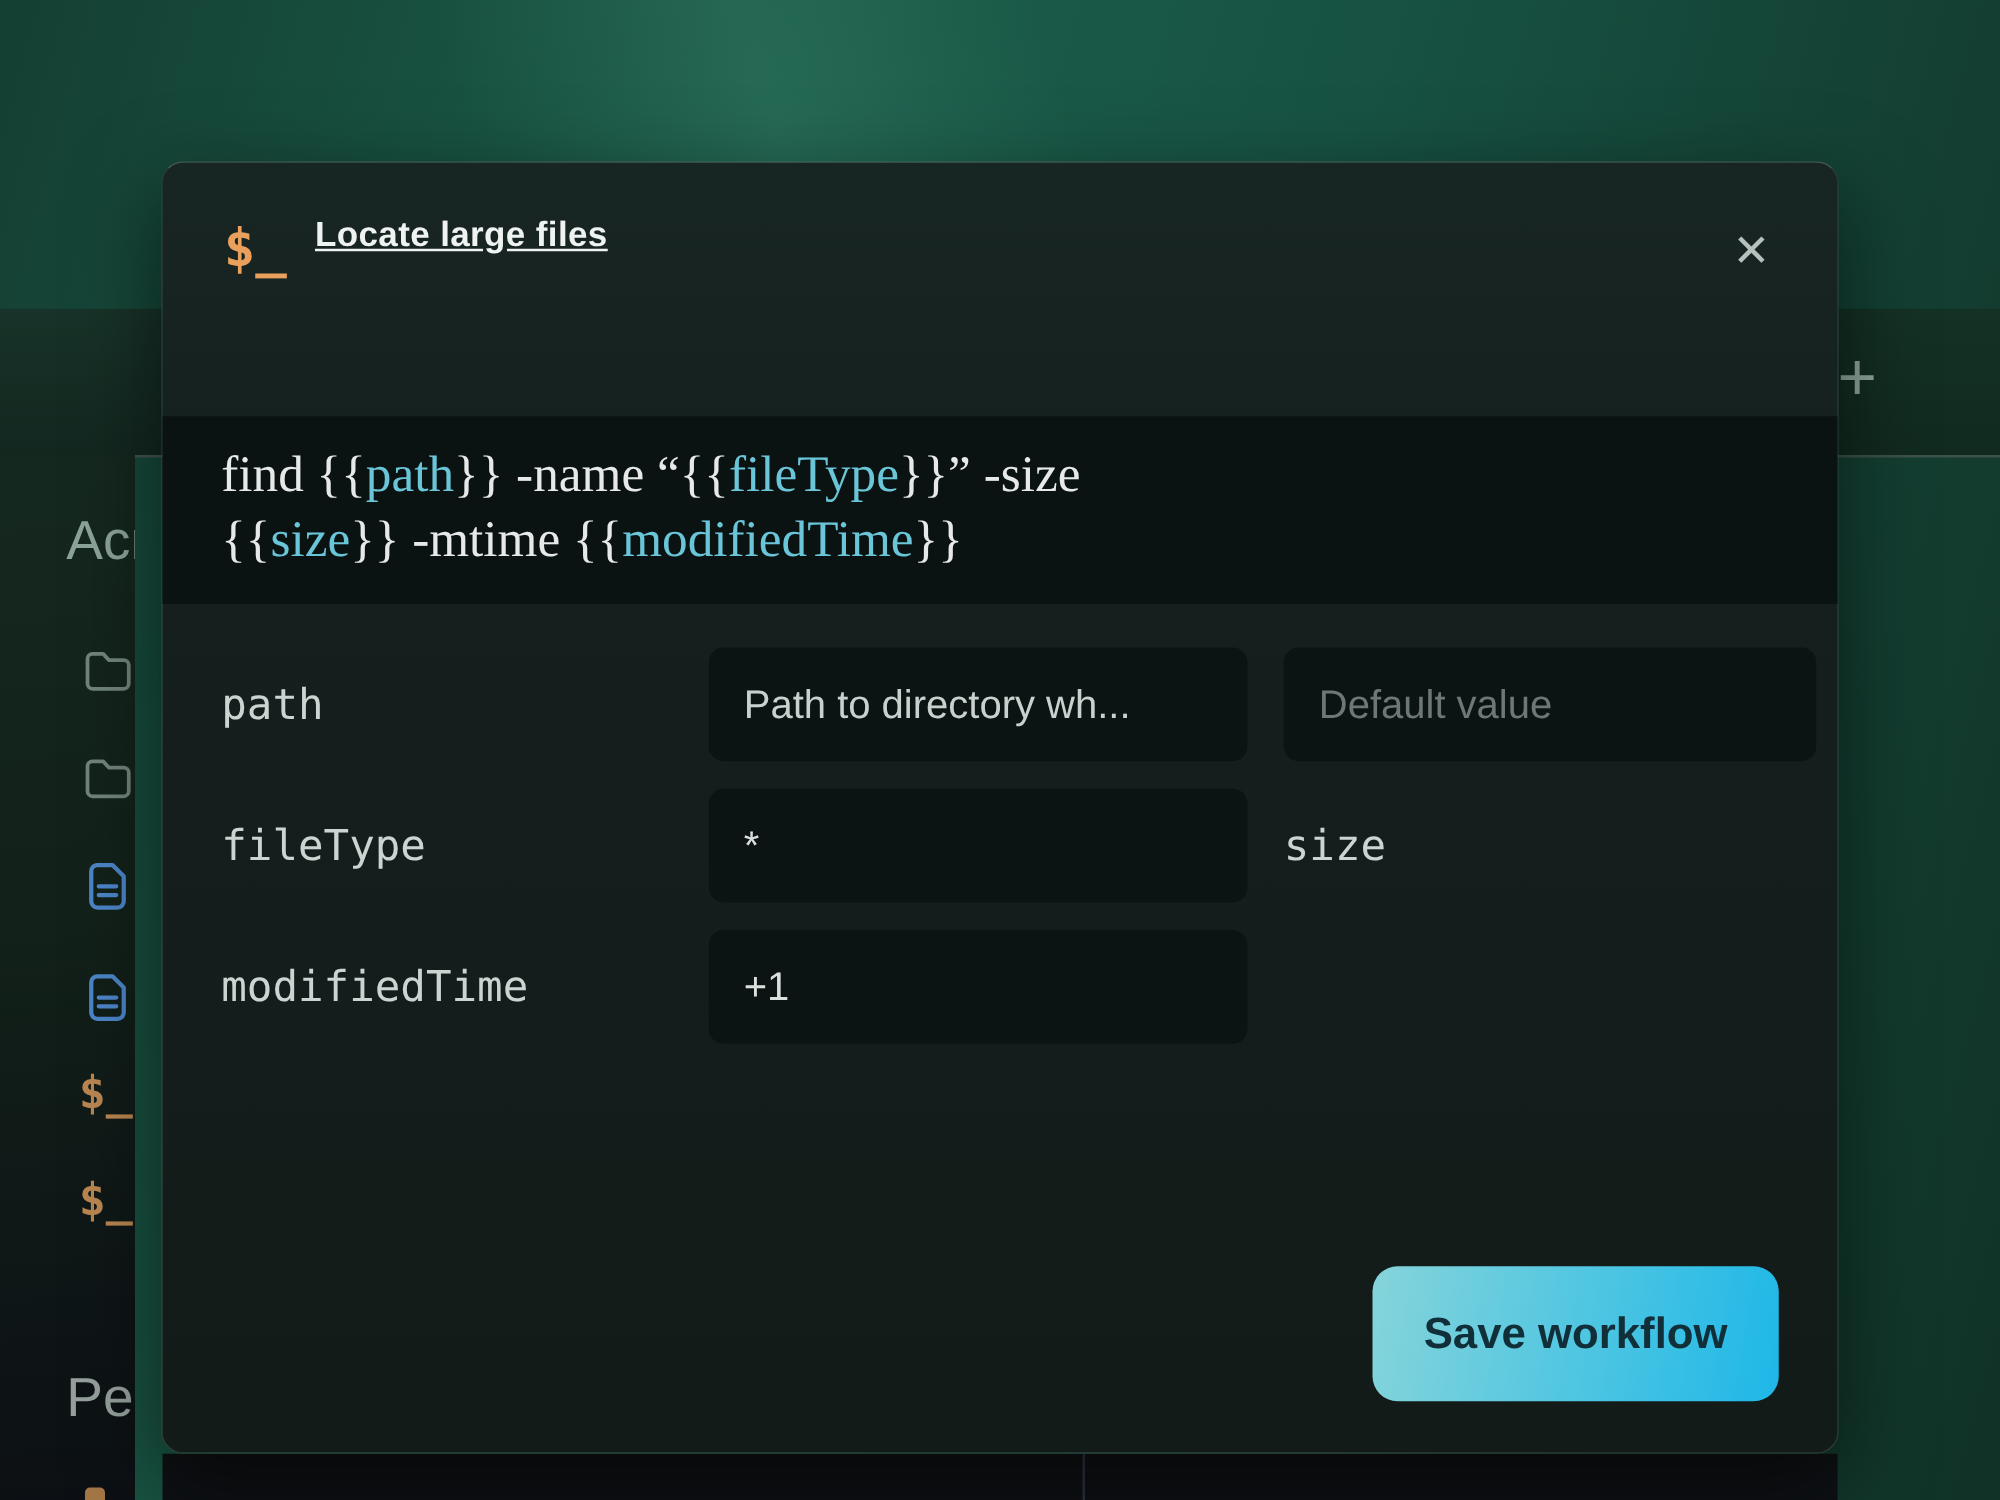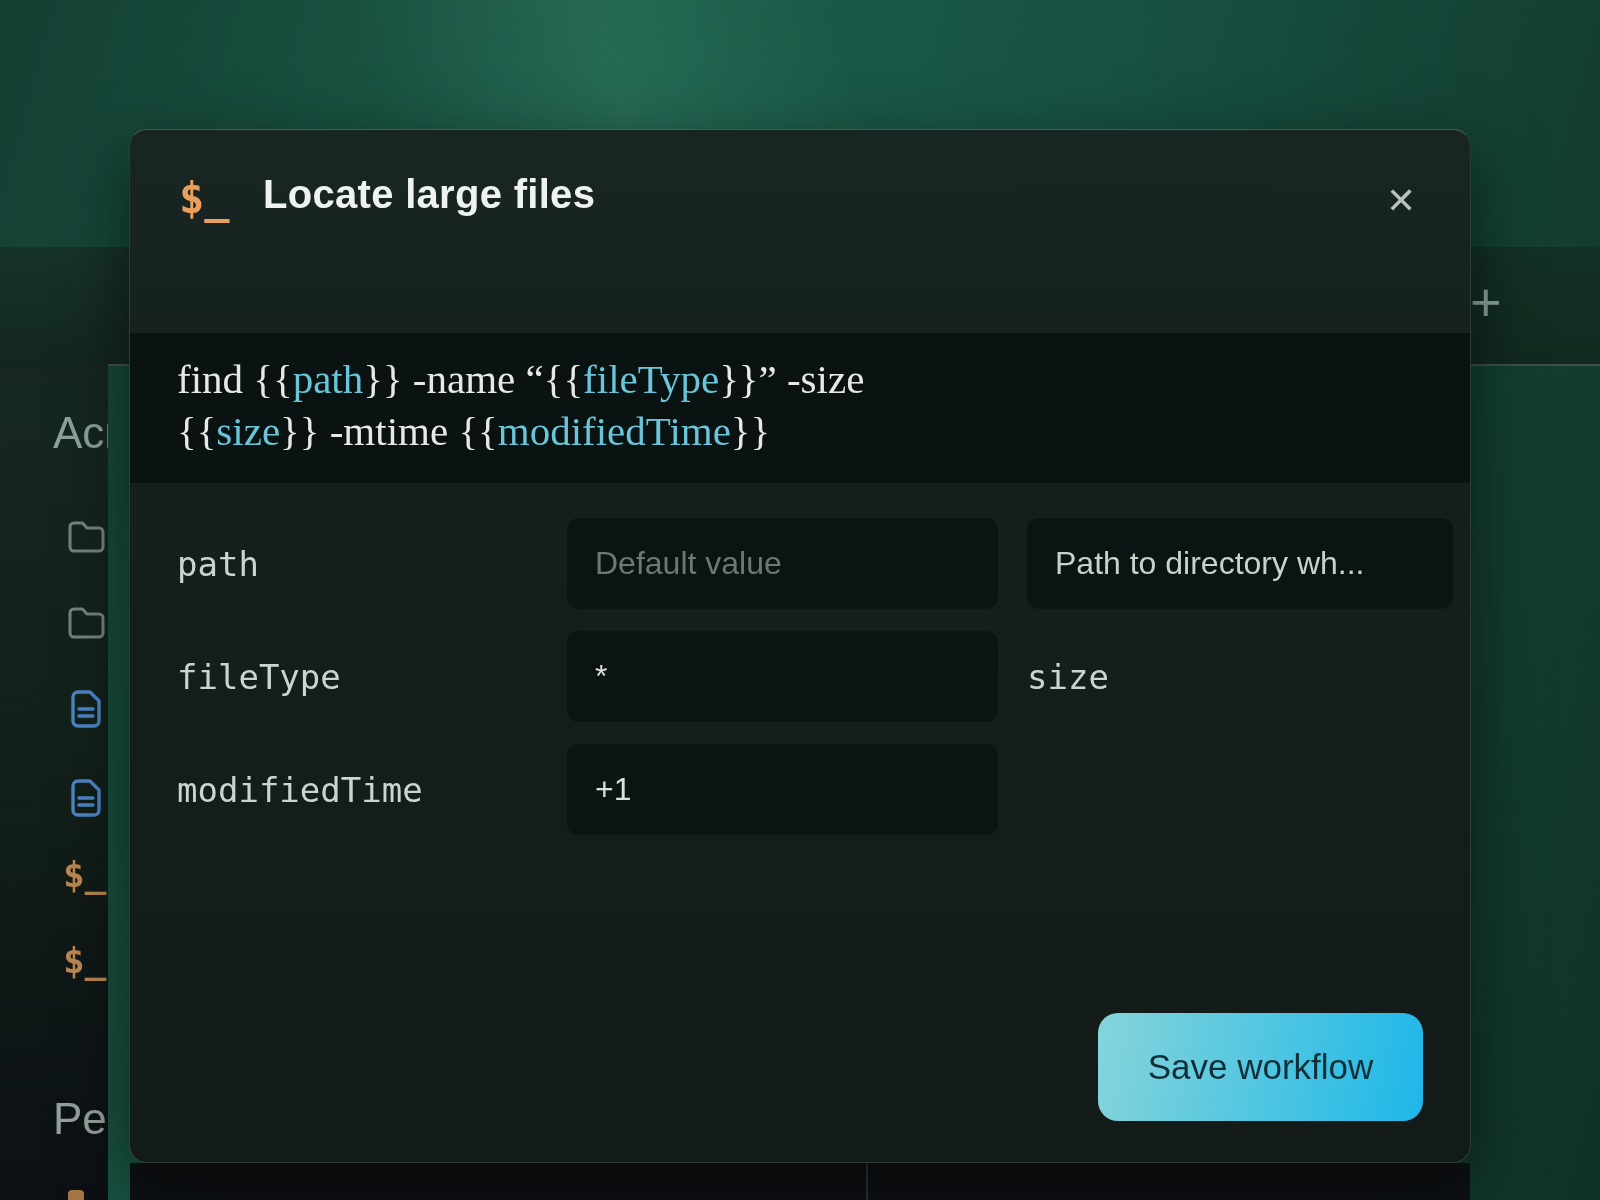--- a/index.html
+++ b/index.html
@@ -34,22 +34,22 @@
   .orange-fragment{position:absolute;left:68px;top:826px;width:16px;height:10px;
     border-radius:4px 4px 0 0;background:#c08a4e;opacity:.85;}
 
   
   .dialog{position:absolute;left:129px;top:129px;width:1342px;height:1034px;
     background:linear-gradient(#182623 0%,#151f1d 30%,#131b19 100%);
     border:1px solid #2e3c38;border-top-color:#4a5a55;border-radius:18px;
     box-shadow:0 24px 70px rgba(0,0,0,0.55);box-sizing:border-box;}
   .dlg-icon{position:absolute;left:49px;top:44px;font-family:"DejaVu Sans Mono",monospace;
     font-weight:bold;font-size:42px;color:#e9a05c;}
-  .dlg-title{position:absolute;left:133px;top:42px;font-size:40px;font-weight:700;color:#eef2f1;
-    letter-spacing:.3px;white-space:nowrap;}
+  .dlg-title{position:absolute;left:122px;top:42px;font-size:28px;font-weight:700;color:#eef2f1;
+    letter-spacing:.3px;white-space:nowrap;text-decoration:underline;}
   .dlg-subtitle{position:absolute;left:121px;top:104px;font-size:33px;color:#a8b3af;white-space:nowrap;}
   .dlg-close{position:absolute;left:1248px;top:48px;width:46px;height:46px;display:flex;
     align-items:center;justify-content:center;font-size:36px;color:#b6c1bd;cursor:default;}
 
   .code-block{position:absolute;left:0;top:203px;width:100%;height:150px;background:#0a1312;
     box-sizing:border-box;padding:20px 40px 0 47px;
     font-family:Liberation Serif, serif;font-size:41px;line-height:52px;color:#e6e9e8;
     white-space:pre-wrap;}
   .code-block .tok-var{color:#69c5d7;}
 
@@ -59,21 +59,21 @@
     font-family:"DejaVu Sans Mono",monospace;font-size:34px;color:#ccd4d1;}
   .param-box{height:91px;}
   .param-box input{width:100%;height:100%;box-sizing:border-box;background:#0c1413;border:none;
     border-radius:12px;padding:0 28px;font-family:"Liberation Sans",sans-serif;font-size:32px;
     color:#d9dfdd;outline:none;}
   .param-box input.desc{color:#c9d1ce;}
   .param-box input::placeholder{color:#6b7875;opacity:1;}
 
   .save-btn{position:absolute;left:968px;top:883px;width:325px;height:108px;border:none;
     border-radius:20px;background:linear-gradient(100deg,#86d4da 0%,#4cc5e2 55%,#1eb7e8 100%);
-    font-family:"Liberation Sans",sans-serif;font-size:35px;font-weight:400;color:#112f38;
+    font-family:"Liberation Sans",sans-serif;font-size:35px;font-weight:700;color:#112f38;
     cursor:pointer;}
 
   svg{display:block;}
 </style>
 </head>
 <body>
 
 <div class="screen">
 
   <div class="wallpaper">
@@ -132,24 +132,24 @@
     <span class="dlg-title">Locate large files</span>
     <span class="dlg-close">✕</span>
 
     <div class="code-block"><span><span class="tok-plain">find {{</span><span class="tok-var">path</span><span class="tok-plain">}} -name “{{</span><span class="tok-var">fileType</span><span class="tok-plain">}}” -size</span></span>
 <span><span class="tok-plain">{{</span><span class="tok-var">size</span><span class="tok-plain">}} -mtime {{</span><span class="tok-var">modifiedTime</span><span class="tok-plain">}}</span></span></div>
 
     <div class="params">
 
       <div class="param-label">path</div>
       <div class="param-box">
-        <input type="text" placeholder="Default value" style="">
+        <input class="desc" type="text" value="Path to directory wh..." style="">
       </div>
       <div class="param-box">
-        <input class="desc" type="text" value="Path to directory wh..." style="">
+        <input type="text" placeholder="Default value" style="">
       </div>
 
       <div class="param-label">fileType</div>
       <div class="param-box">
         <input type="text" value="*" style="">
       </div>
 
       <div class="param-label">size</div>
 
       <div class="param-label">modifiedTime</div>

